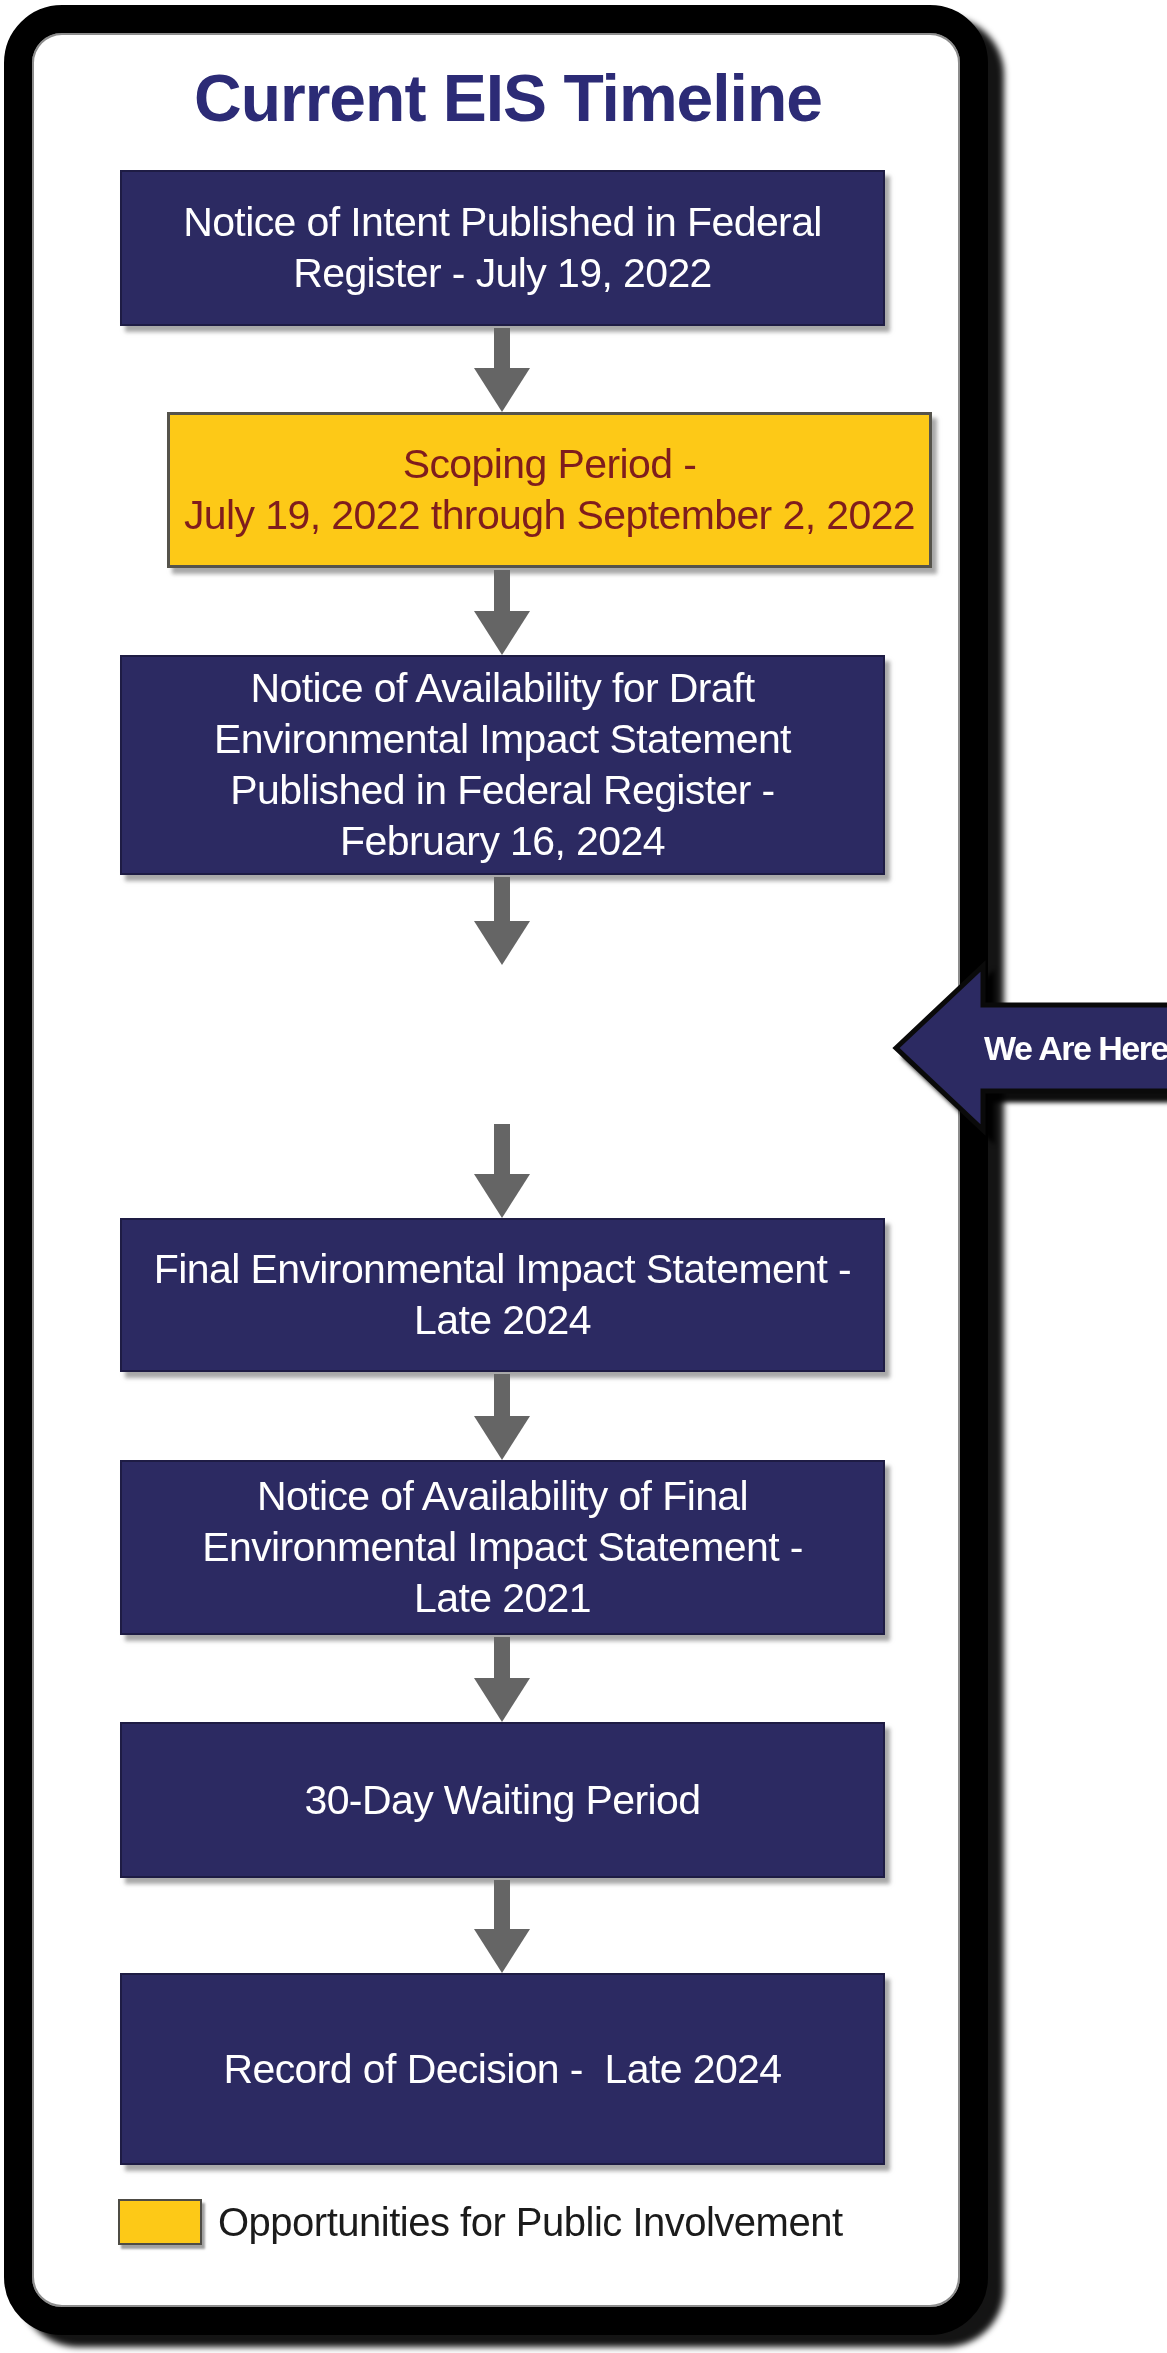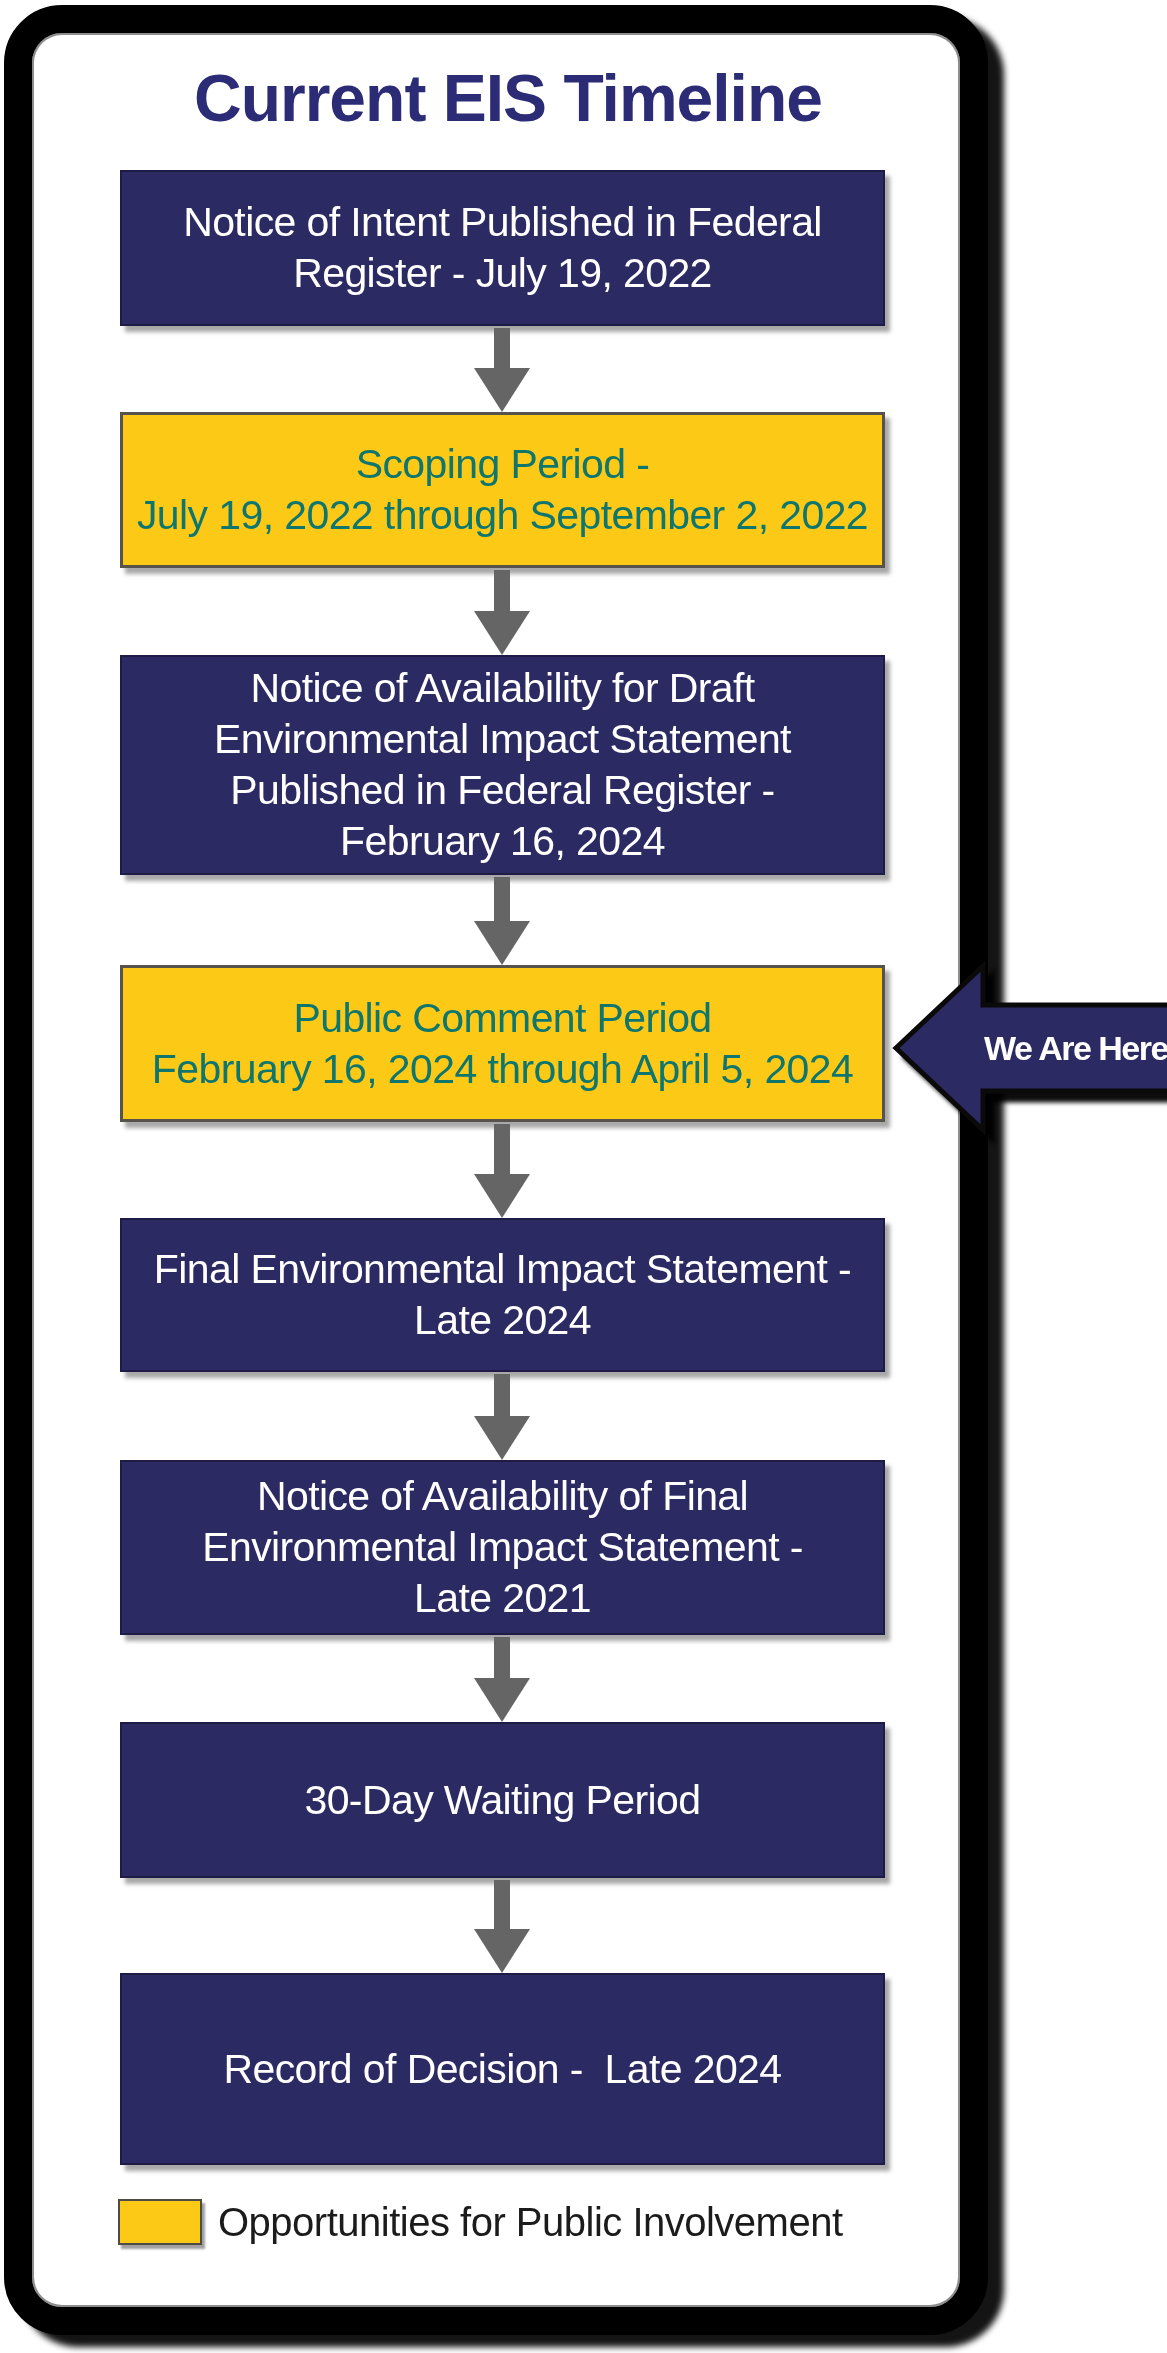--- a/index.html
+++ b/index.html
@@ -29,22 +29,23 @@
     position:absolute;left:120px;width:765px;box-sizing:border-box;
     display:flex;align-items:center;justify-content:center;text-align:center;
     font-size:41px;line-height:1.24;letter-spacing:-0.6px;white-space:pre-wrap;
     padding:0 8px;
   }
   .step.navy{
     background:var(--navy);color:#ffffff;border:2px solid #1e1c44;
     box-shadow:5px 6px 4px rgba(110,110,110,.6);
   }
   .step.yellow{
-    background:var(--yellow);color:#0f766e;border:3px solid #55534b;
+    background:var(--yellow);color:#7f1d1d;border:3px solid #55534b;
     box-shadow:5px 6px 4px rgba(110,110,110,.6);
+    margin-left:47px;
   }
   .arrow-down{
     position:absolute;left:474px;width:56px;
     display:flex;flex-direction:column;align-items:center;
   }
   .arrow-down .shaft{width:16px;flex:1;background:var(--gray);}
   .arrow-down .head{
     width:0;height:0;
     border-left:28px solid transparent;border-right:28px solid transparent;
     border-top:44px solid var(--gray);
@@ -105,24 +106,20 @@
 Environmental Impact Statement
 Published in Federal Register -
 February 16, 2024</span>
   </div>
 
   <div class="arrow-down" style="top:877px;height:88px;">
     <div class="shaft"></div>
     <div class="head"></div>
   </div>
 
-  <div class="step yellow" style="top:965px;height:157px;">
-    <span>Public Comment Period
-February 16, 2024 through April 5, 2024</span>
-  </div>
 
   <div class="arrow-down" style="top:1124px;height:94px;">
     <div class="shaft"></div>
     <div class="head"></div>
   </div>
 
   <div class="step navy" style="top:1218px;height:154px;">
     <span>Final Environmental Impact Statement -
 Late 2024</span>
   </div>

